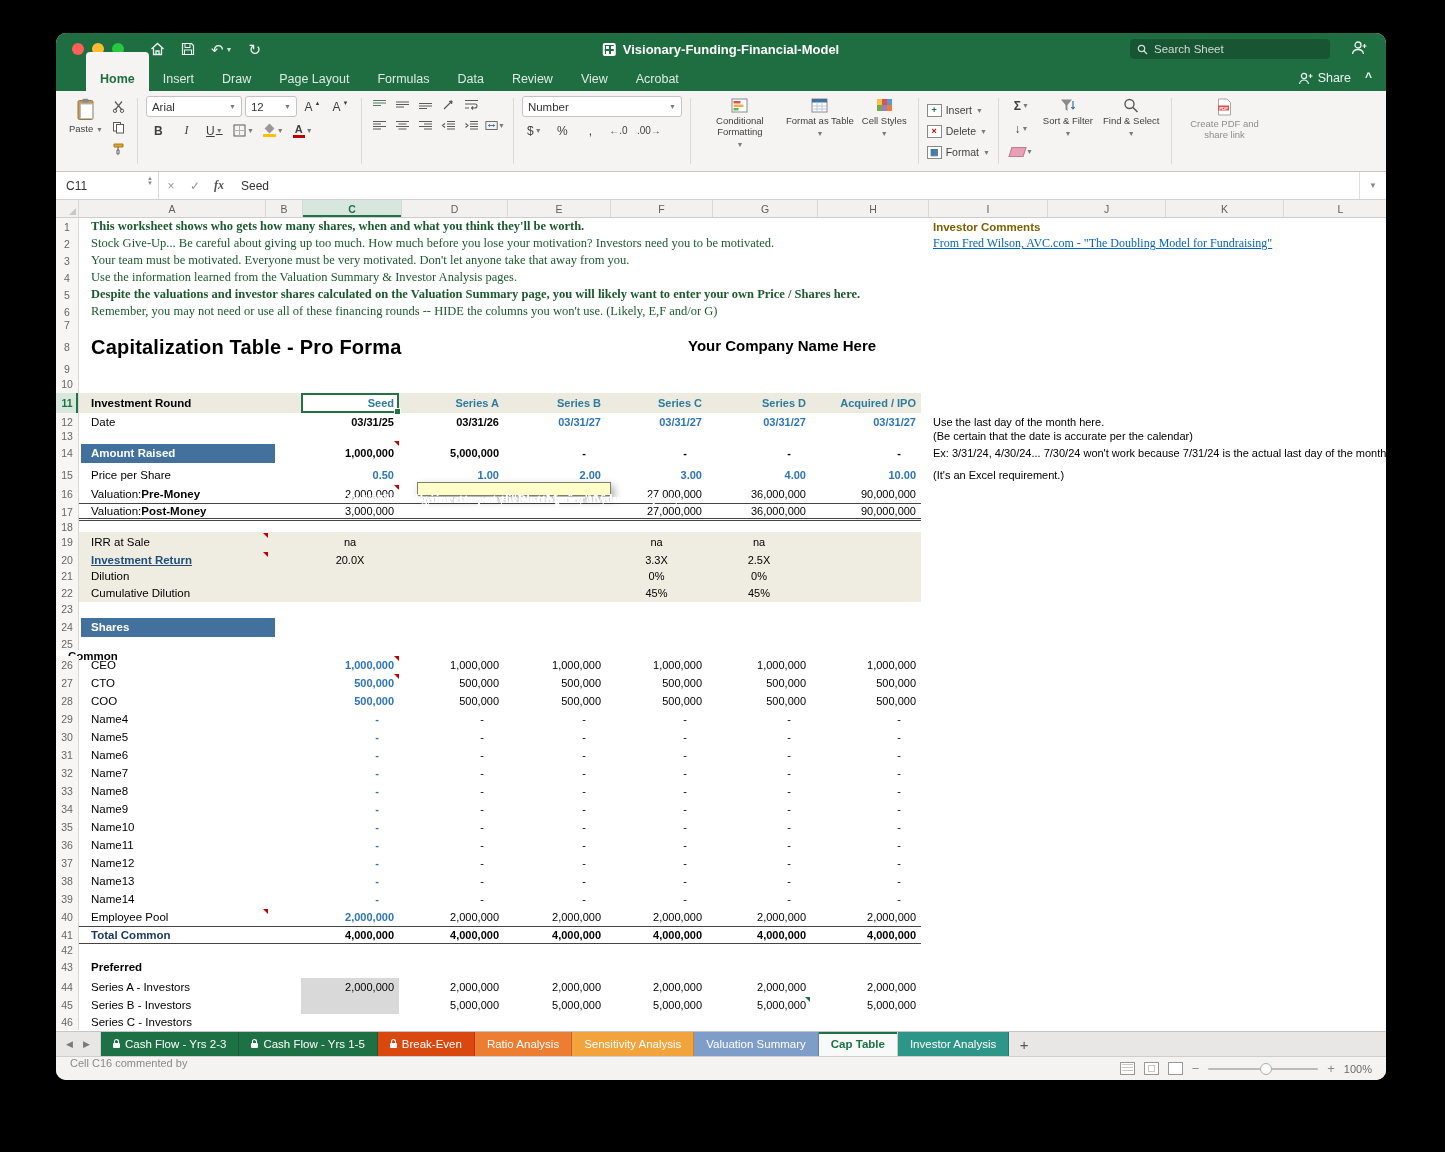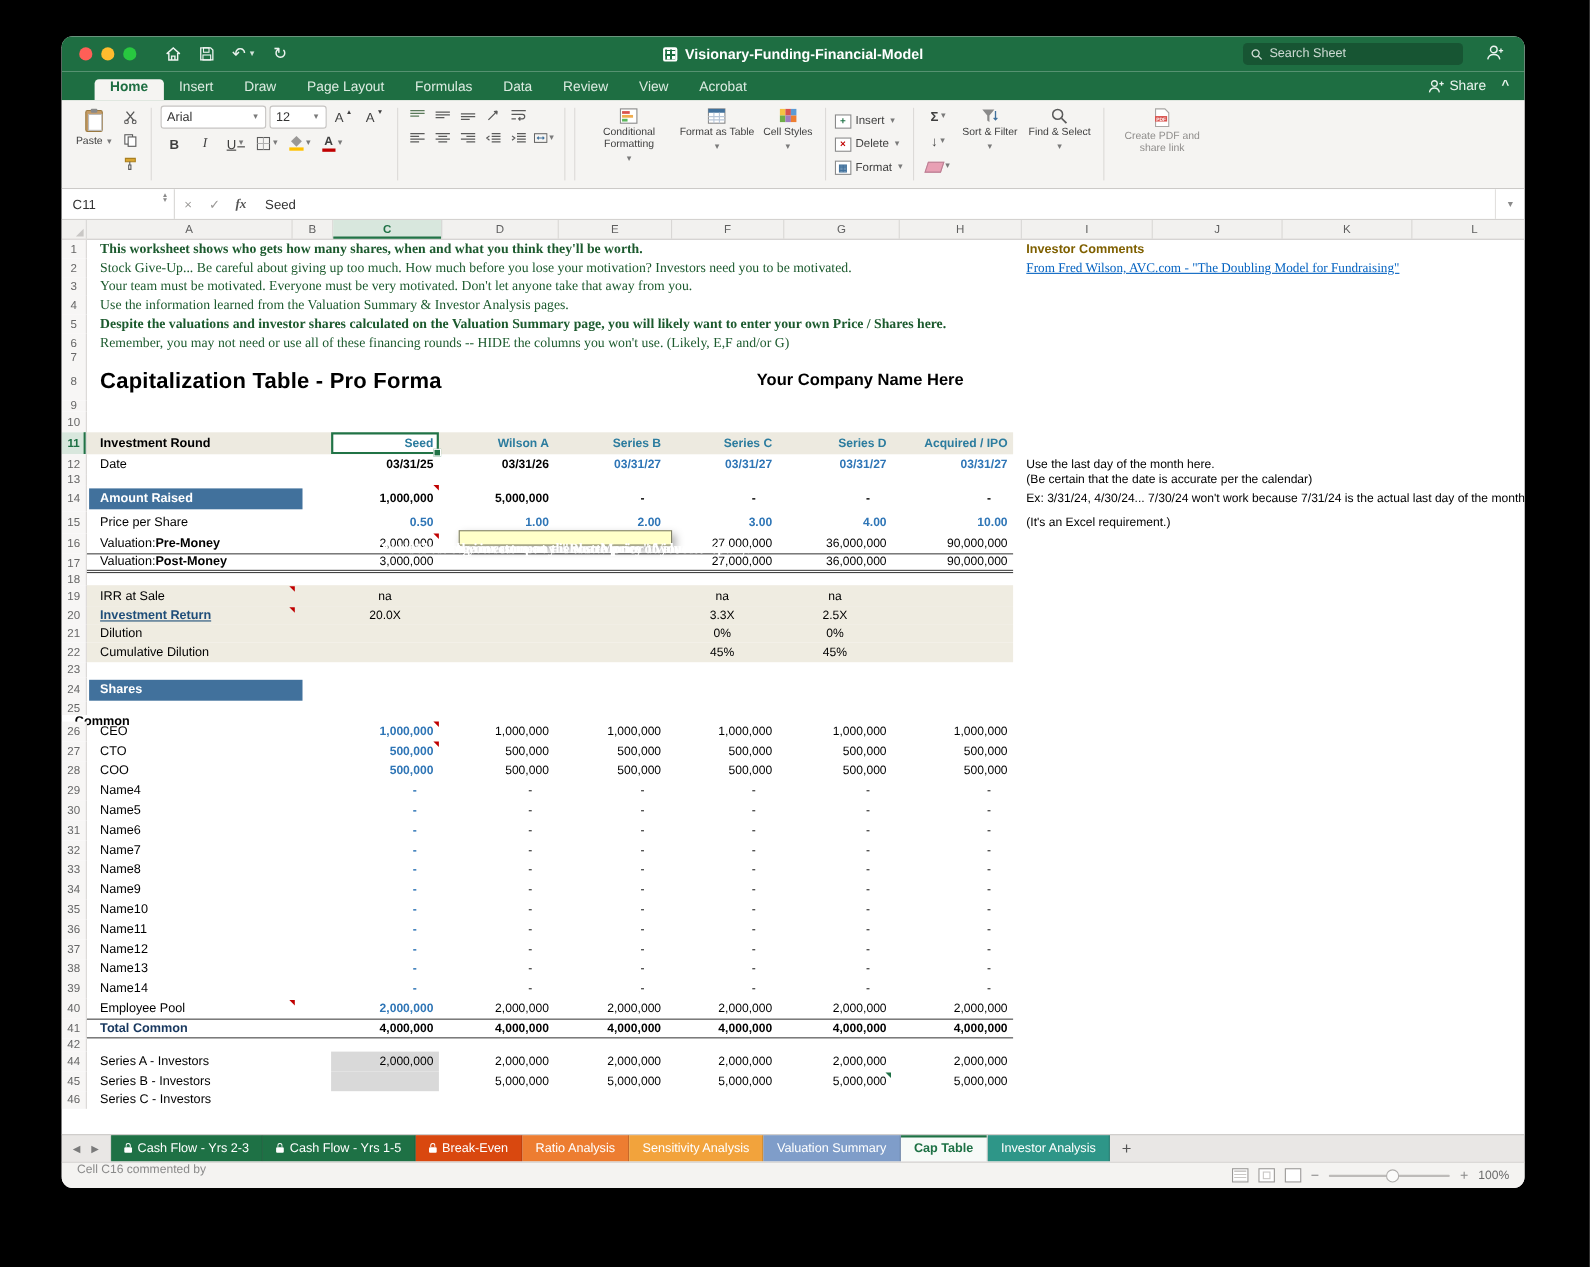--- a/index.html
+++ b/index.html
@@ -15,21 +15,21 @@
   .tbico .cr{font-size:7px;color:rgba(255,255,255,.8)}
   .ttl{position:absolute;left:50%;top:0;transform:translateX(-50%);height:32px;display:flex;align-items:center;gap:7px;color:#fff;font-size:13px;font-weight:600;white-space:nowrap;}
   .docico{width:13px;height:13px;background:#fff;border-radius:2px;position:relative;}
   .docico::after{content:"";position:absolute;inset:2px;background:
     repeating-linear-gradient(#1E6E42 0 1.5px,transparent 1.5px 4.5px),
     repeating-linear-gradient(90deg,#1E6E42 0 1.5px,transparent 1.5px 4.5px);}
   .searchbox{position:absolute;right:56px;top:6px;width:186px;height:20px;background:rgba(0,0,0,.22);border-radius:4px;display:flex;align-items:center;padding:0 7px;gap:6px;color:rgba(255,255,255,.78);font-size:11.5px;}
   .shareico{position:absolute;right:18px;top:7px;}
   
   .tabrow{height:26px;background:#1E6E42;display:flex;align-items:flex-end;padding-left:30px;flex:none;position:relative;}
-  .rtab{padding:0 14px 5px;font-size:12.5px;color:#DCEBE1;border-radius:4px 4px 0 0;cursor:default;}
+  .rtab{padding:20px 14px 5px;font-size:12.5px;color:#DCEBE1;border-radius:4px 4px 0 0;cursor:default;}
   .rtab.active{background:#F5F4F2;color:#1E6E42;font-weight:700;}
   .trright{position:absolute;right:14px;top:0;height:26px;display:flex;align-items:center;gap:14px;color:#EAF4EE;font-size:12.5px;}
   .collapse{font-weight:700;font-size:12px;transform:translateY(-1px);}
   
   .ribbon{height:74px;background:#F5F4F2;border-bottom:1px solid #C8C6C4;display:flex;align-items:stretch;padding:3px 6px;flex:none;}
   .vsep{width:1px;background:#DCDAD8;margin:4px 4px;}
   .rgroup{display:flex;flex-direction:column;gap:4px;padding:2px 4px;justify-content:flex-start;}
   .rrow{display:flex;align-items:center;gap:3px;}
   .bigv{display:flex;flex-direction:column;align-items:center;justify-content:flex-start;gap:3px;font-size:9.5px;color:#3F3F3F;line-height:1.15;text-align:center;padding:2px 3px;}
   .bigv .lbl{max-width:76px;}
@@ -333,20 +333,38 @@
               <svg width="15" height="11" viewBox="0 0 15 11">
                 <rect x="1" y="1" width="13" height="9" stroke="#5A5A5A" fill="none"></rect>
                 <path d="M4 5.5 h7 M5.5 4 L4 5.5 L5.5 7 M9.5 4 L11 5.5 L9.5 7" stroke="#41719C" stroke-width="1.1" fill="none"></path>
               </svg>
               <span class="cr">▼</span>
             </span>
       </div>
     </div>
     <div class="vsep"></div>
 
+    <div class="rgroup">
+      <div class="rrow">
+        <div class="selbox" style="width:148px">
+              <span>Number</span>
+              <span class="cr">▼</span>
+            </div>
+      </div>
+      <div class="rrow">
+        <span class="tbtn">
+              <span>$</span>
+              <span class="cr">▼</span>
+            </span>
+        <span class="tbtn">%</span>
+        <span class="tbtn">,</span>
+        <span class="tbtn" style="font-size:10px">←.0</span>
+        <span class="tbtn" style="font-size:10px">.00→</span>
+      </div>
+    </div>
     <div class="vsep"></div>
 
     <div class="rgroup" style="flex-direction:row;gap:2px;">
       <div class="bigv">
         <svg width="17" height="15" viewBox="0 0 17 15">
               <rect x="1" y="1" width="15" height="13" stroke="#8A8A8A" fill="#fff"></rect>
               <rect x="2.5" y="3" width="7" height="2.5" fill="#D9534F"></rect>
               <rect x="2.5" y="6.5" width="10" height="2.5" fill="#F0AD4E"></rect>
               <rect x="2.5" y="10" width="5" height="2.5" fill="#5CB85C"></rect>
             </svg>
@@ -702,21 +720,21 @@
             <div class="note "></div>
           </div>
           <div class="gr hdr" style="height: 20px;">
             <div class="rn selr">11</div>
             <div class="zone">
               <div class="lab">Investment Round</div>
               <div class="v sel" style="width: 98px;">
                 <span>Seed</span>
               </div>
               <div class="v " style="width: 105px;">
-                <span>Wilson A</span>
+                <span>Series A</span>
               </div>
               <div class="v " style="width: 102px;">
                 <span>Series B</span>
               </div>
               <div class="v " style="width: 101px;">
                 <span>Series C</span>
               </div>
               <div class="v " style="width: 104px;">
                 <span>Series D</span>
               </div>
@@ -1487,20 +1505,45 @@
               <div class="v " style="width: 110px;">
                 <span>4,000,000</span>
               </div>
             </div>
             <div class="note "></div>
           </div>
           <div class="gr " style="height: 12px;">
             <div class="rn">42</div>
             <div class="zone">
               <div class="lab"></div>
+              <div class="v " style="width: 98px;">
+                <span></span>
+              </div>
+              <div class="v " style="width: 105px;">
+                <span></span>
+              </div>
+              <div class="v " style="width: 102px;">
+                <span></span>
+              </div>
+              <div class="v " style="width: 101px;">
+                <span></span>
+              </div>
+              <div class="v " style="width: 104px;">
+                <span></span>
+              </div>
+              <div class="v " style="width: 110px;">
+                <span></span>
+              </div>
+            </div>
+            <div class="note "></div>
+          </div>
+          <div class="gr blab" style="height: 22px;">
+            <div class="rn">43</div>
+            <div class="zone">
+              <div class="lab">Preferred</div>
               <div class="v " style="width: 98px;">
                 <span></span>
               </div>
               <div class="v " style="width: 105px;">
                 <span></span>
               </div>
               <div class="v " style="width: 102px;">
                 <span></span>
               </div>
               <div class="v " style="width: 101px;">

